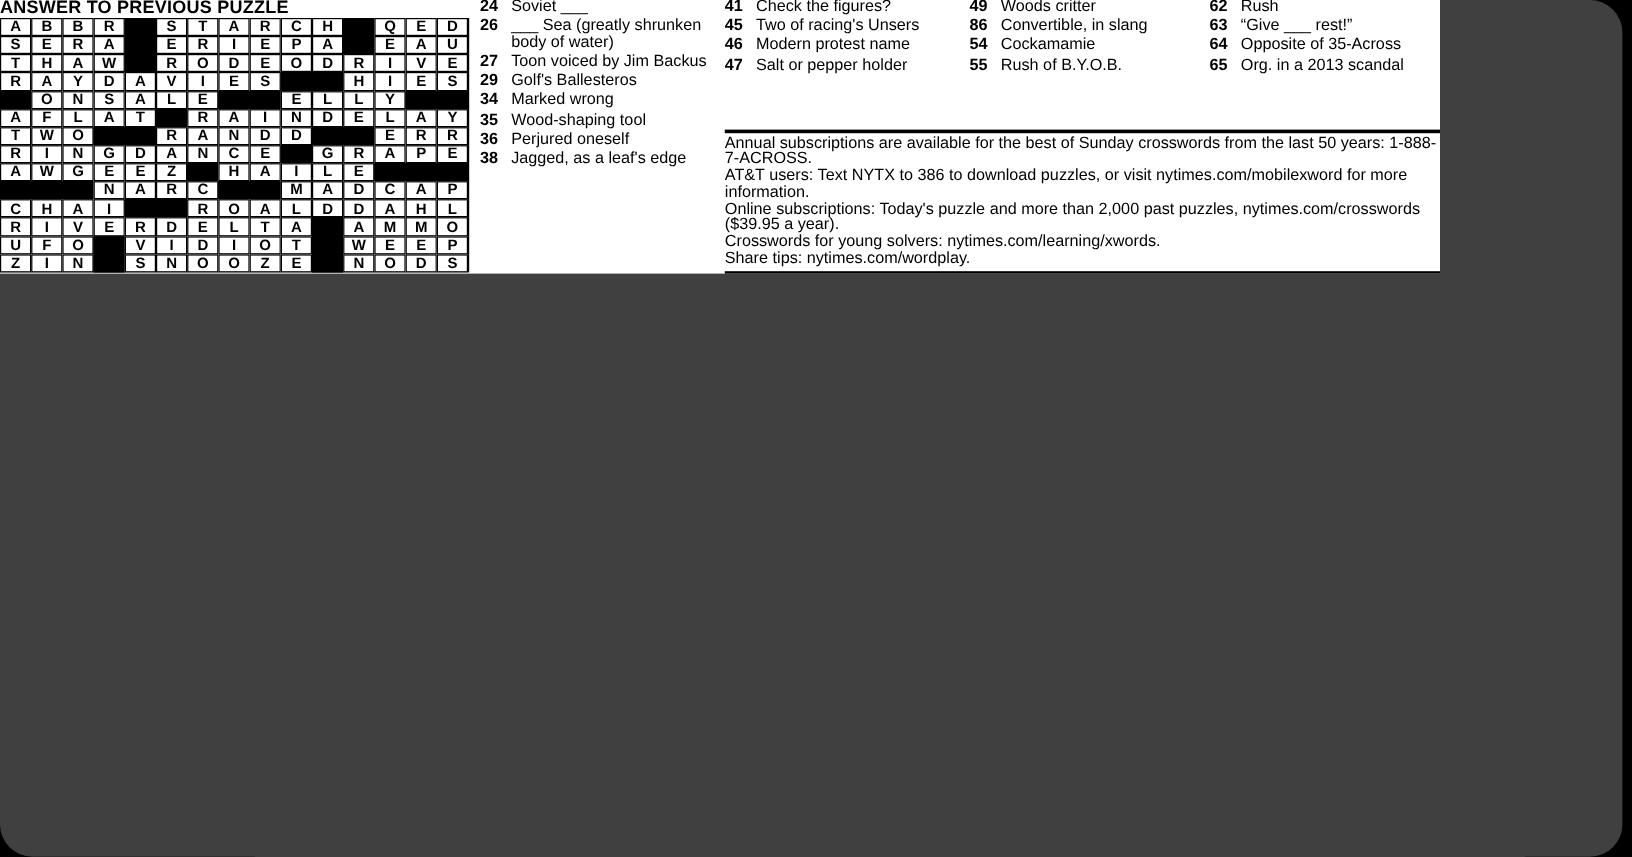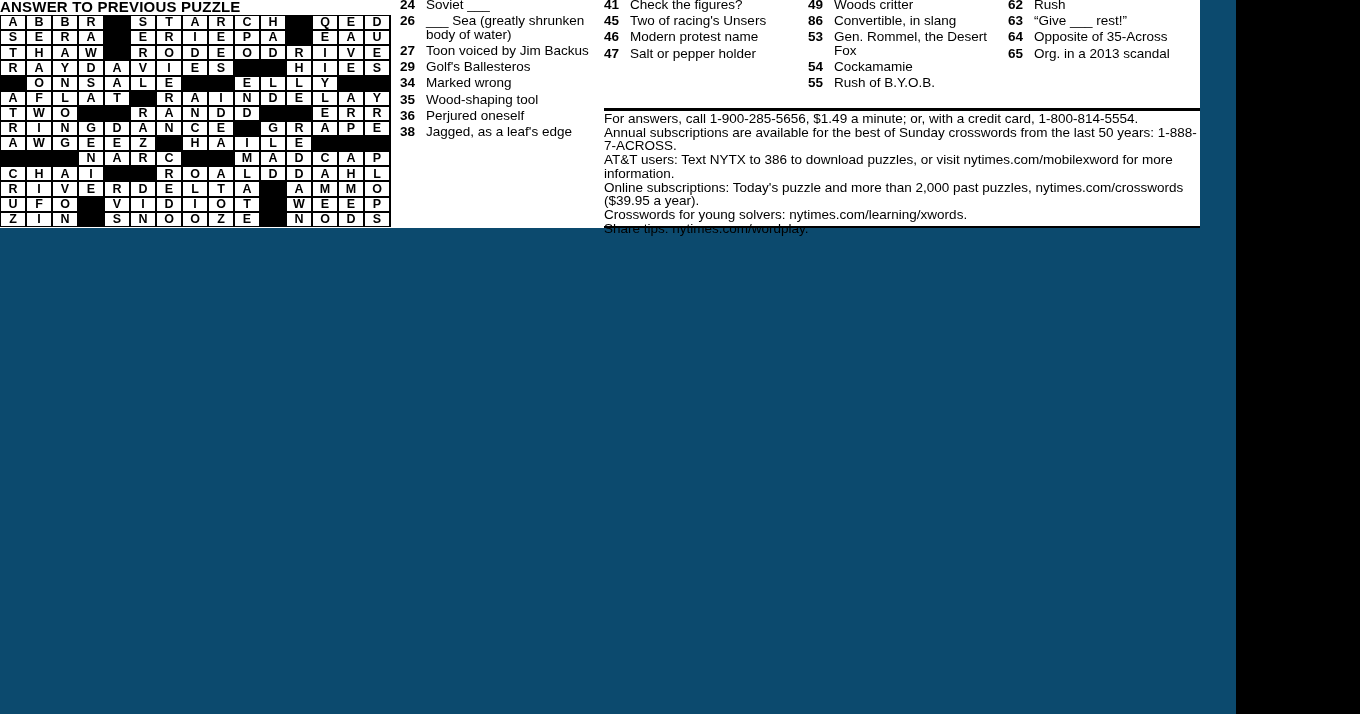--- a/index.html
+++ b/index.html
@@ -1,17 +1,17 @@
 <!DOCTYPE html>
 <html><head>
 <meta charset="utf-8">
 <style>
   html,body{margin:0;padding:0;background:#000;}
   body{width:1360px;height:714px;overflow:hidden;font-family:"Liberation Sans",sans-serif;}
-  #page{position:relative;width:1236px;height:714px;background:#0c4a6e;}
+  #page{position:relative;width:1352px;height:714px;background:#404040;border-radius:27px;}
   #sheet{position:absolute;left:0;top:0;width:1200px;height:228px;background:#fff;}
 
   
   #answer-block{position:absolute;left:0;top:0;width:392px;height:228px;}
   #answer-title{
     position:absolute;left:0;top:0;width:392px;height:14px;
     font-size:15px;font-weight:bold;letter-spacing:.2px;color:#000;
     font-family:"Liberation Sans",sans-serif;line-height:14px;
   }
   #grid{position:absolute;left:0;top:15px;width:391px;height:212px;background:#000;
@@ -317,24 +317,20 @@
     <div class="clue-col" id="col-3">
         <div class="clue">
           <span class="num">49</span>
           <span class="txt">Woods critter</span>
         </div>
         <div class="clue">
           <span class="num">86</span>
           <span class="txt">Convertible, in slang</span>
         </div>
         <div class="clue">
-          <span class="num">53</span>
-          <span class="txt">Gen. Rommel, the Desert Fox</span>
-        </div>
-        <div class="clue">
           <span class="num">54</span>
           <span class="txt">Cockamamie</span>
         </div>
         <div class="clue">
           <span class="num">55</span>
           <span class="txt">Rush of B.Y.O.B.</span>
         </div>
       </div>
     <div class="clue-col" id="col-4">
         <div class="clue">
@@ -350,21 +346,20 @@
           <span class="txt">Opposite of 35-Across</span>
         </div>
         <div class="clue">
           <span class="num">65</span>
           <span class="txt">Org. in a 2013 scandal</span>
         </div>
       </div>
 
     <div id="rule"></div>
     <div id="footer">
-      <p>For answers, call 1-900-285-5656, $1.49 a minute; or, with a credit card, 1-800-814-5554.</p>
       <p>Annual subscriptions are available for the best of Sunday crosswords from the last 50 years: 1-888-7-ACROSS.</p>
       <p>AT&amp;T users: Text NYTX to 386 to download puzzles, or visit nytimes.com/mobilexword for more information.</p>
       <p>Online subscriptions: Today's puzzle and more than 2,000 past puzzles, nytimes.com/crosswords ($39.95 a year).</p>
       <p>Crosswords for young solvers: nytimes.com/learning/xwords.</p>
       <p>Share tips: nytimes.com/wordplay.</p>
     </div>
     <div id="gridline"></div>
   </div>
 </div>
 

